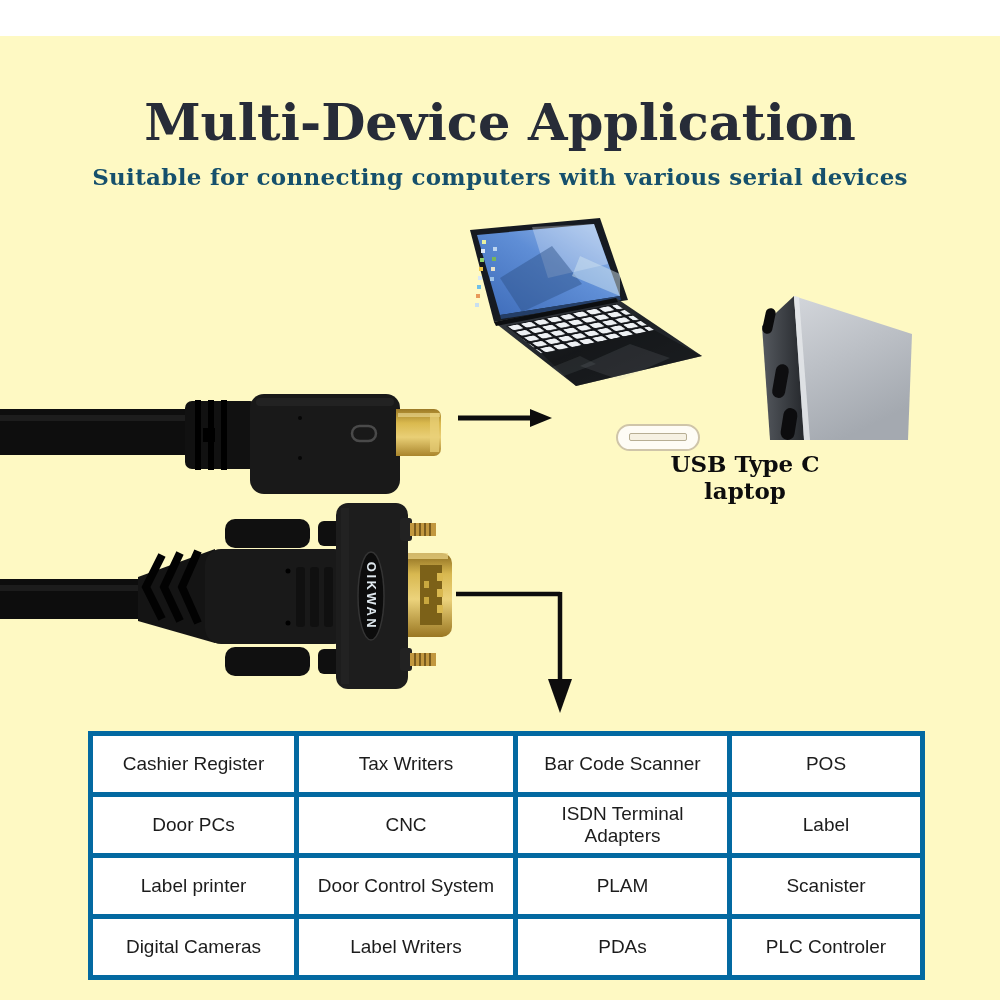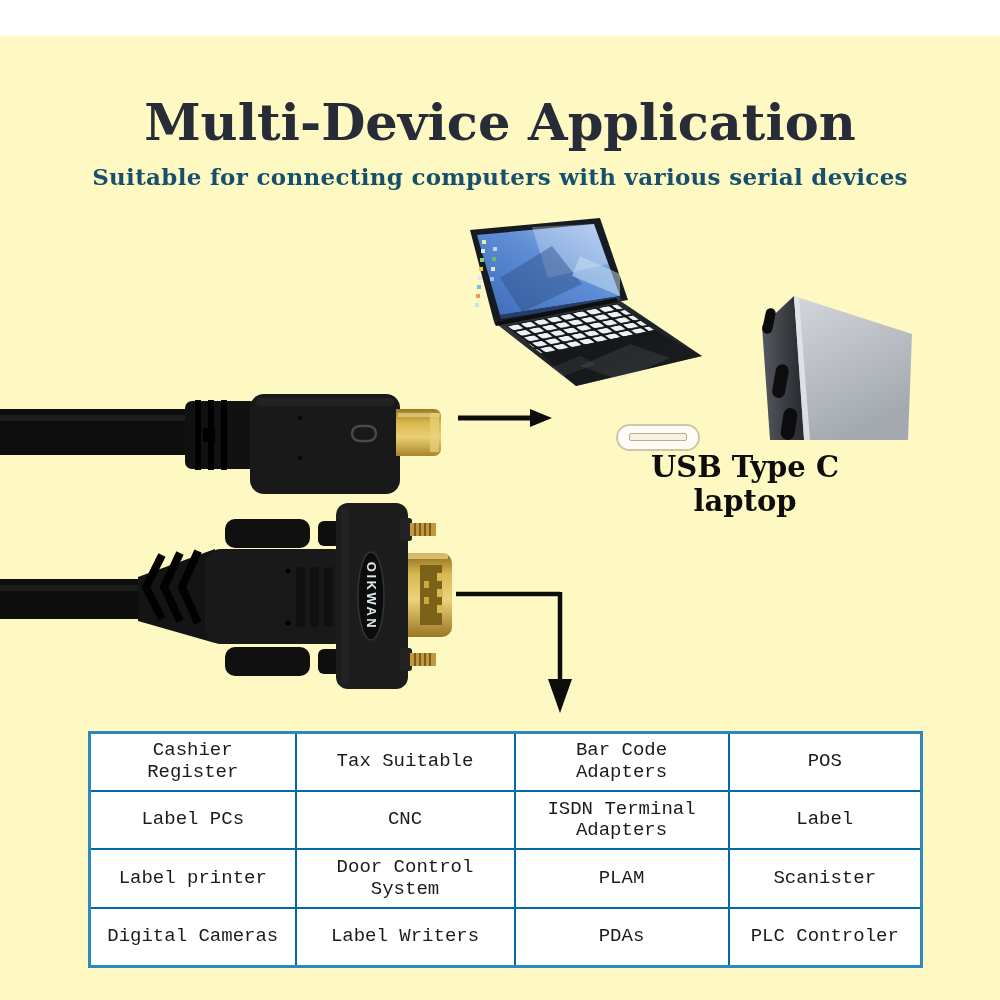--- a/index.html
+++ b/index.html
@@ -23,31 +23,31 @@
   .usb-port{
     position:absolute;left:616px;top:388px;width:80px;height:23px;
     border:2px solid #cfc5a9;border-radius:14px;background:#fefcf5;
   }
   .usb-port .slot{
     position:absolute;left:11px;top:7px;width:56px;height:6px;
     border:1.5px solid #b7ae93;background:#f6f1e2;border-radius:2px;
   }
   .usb-caption{
     position:absolute;left:630px;top:414px;width:230px;text-align:center;
-    font-family:"DejaVu Serif",serif;font-weight:bold;font-size:29px;color:#0d0d0d;
+    font-family:"DejaVu Serif",serif;font-weight:bold;font-size:23px;color:#0d0d0d;
   }
   table.app-table{
     position:absolute;left:88px;top:695px;width:832px;height:237px;
     border-collapse:collapse;table-layout:fixed;background:#ffffff;
     border:3px solid #2f87c0;
   }
   table.app-table td{
-    border:2px solid #0369a1;text-align:center;vertical-align:middle;
+    border:5px solid #0369a1;text-align:center;vertical-align:middle;
     font-size:19px;color:#1c1c1c;line-height:1.15;padding:0 14px;
-    height:56px;font-family:Liberation Mono, monospace;
+    height:56px;font-family:Liberation Sans, sans-serif;
   }
 </style>
 </head>
 <body>
 
 <div class="canvas">
 
   <h1 class="title">Multi-Device Application</h1>
   <h2 class="subtitle">Suitable for connecting computers with various serial devices</h2>
 
@@ -225,26 +225,26 @@
   <table class="app-table">
     <colgroup>
       <col style="width:206px">
         <col style="width:219px">
         <col style="width:214px">
         <col style="width:193px">
     </colgroup>
     <tbody>
       <tr>
         <td>Cashier Register</td>
-        <td>Tax Suitable</td>
-        <td>Bar Code Adapters</td>
+        <td>Tax Writers</td>
+        <td>Bar Code Scanner</td>
         <td>POS</td>
       </tr>
       <tr>
-        <td>Label PCs</td>
+        <td>Door PCs</td>
         <td>CNC</td>
         <td>ISDN Terminal Adapters</td>
         <td>Label</td>
       </tr>
       <tr>
         <td>Label printer</td>
         <td>Door Control System</td>
         <td>PLAM</td>
         <td>Scanister</td>
       </tr>

